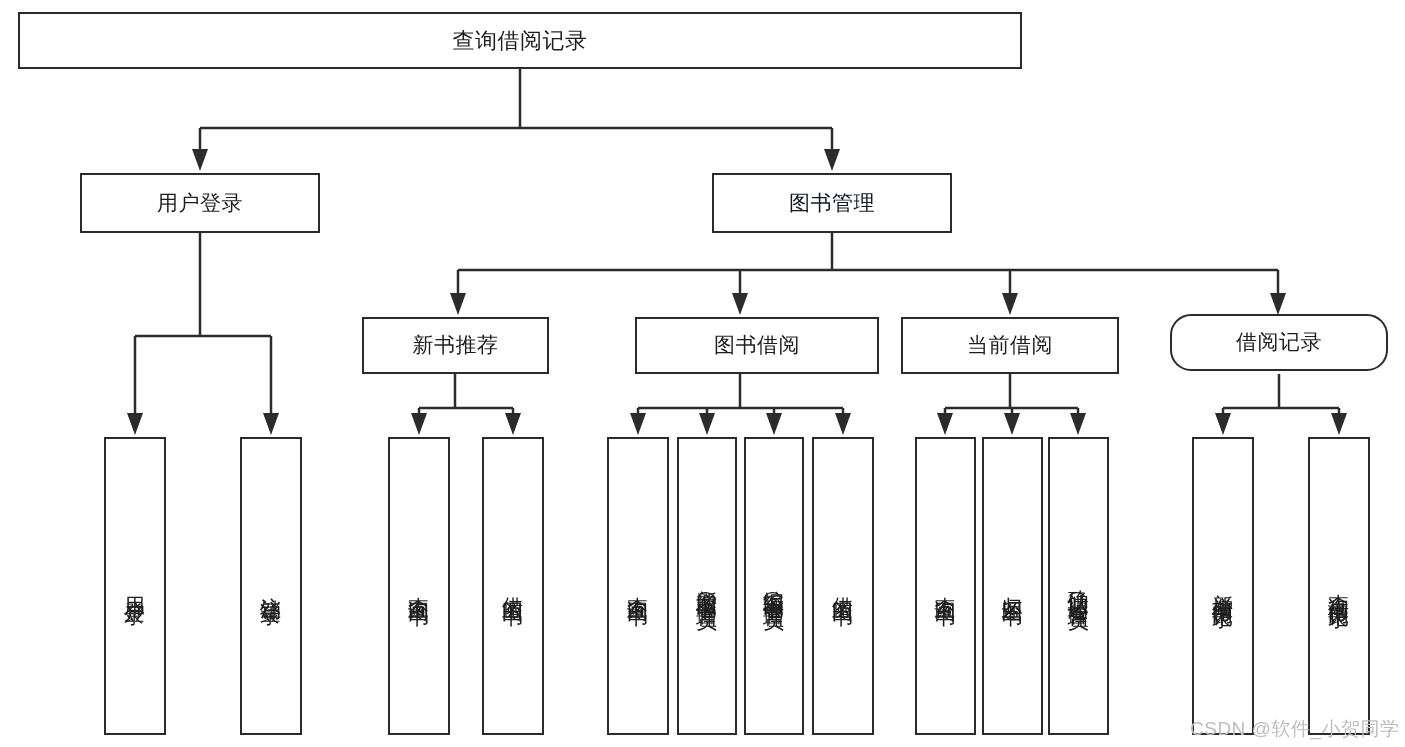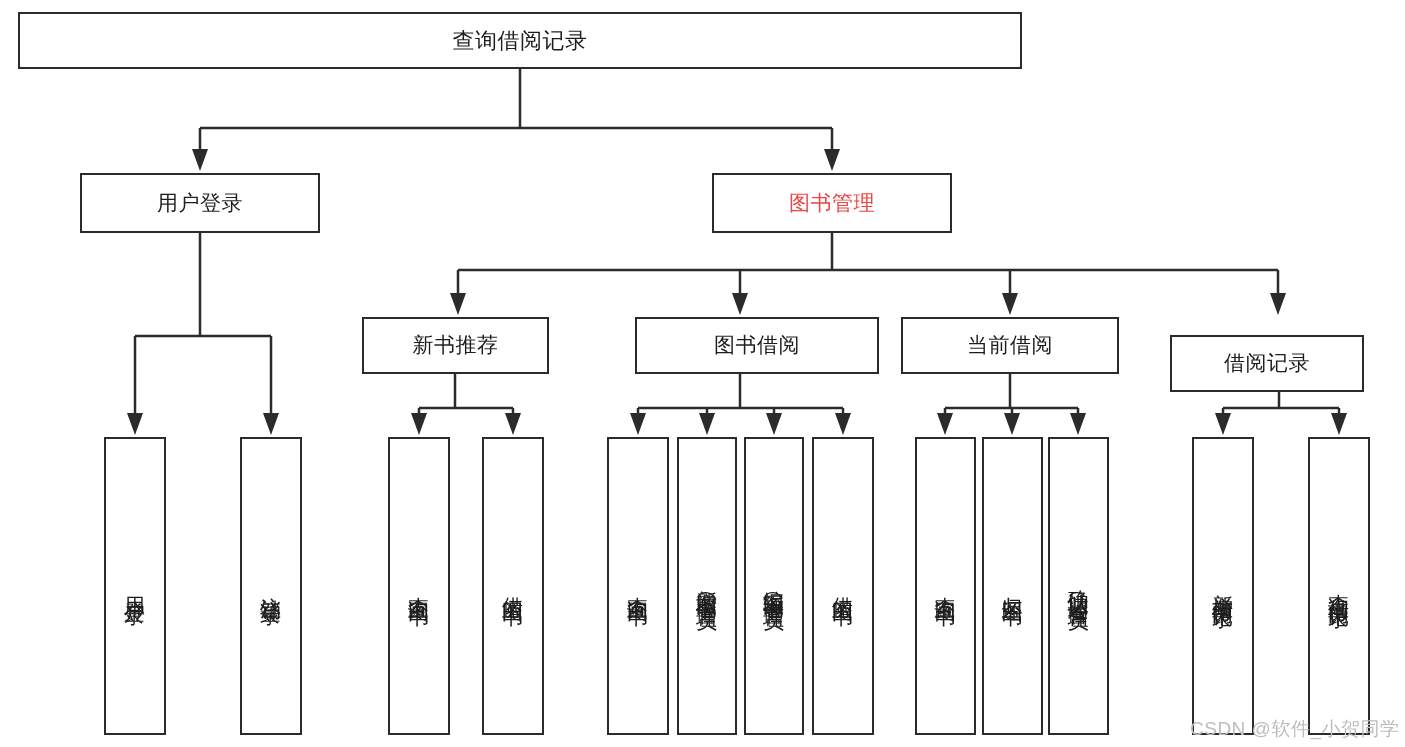--- a/index.html
+++ b/index.html
@@ -131,32 +131,32 @@
       </g>
   </svg>
   <div id="node-layer">
       <div class="node-box horizontal root" style="left: 18px; top: 12px; width: 1004px; height: 57px; border-color: rgb(43, 43, 43); background: rgb(255, 255, 255);">
         <span class="node-label" style="color: rgb(29, 29, 29);">查询借阅记录</span>
       </div>
       <div class="node-box horizontal" style="left: 80px; top: 173px; width: 240px; height: 60px; border-color: rgb(43, 43, 43); background: rgb(255, 255, 255);">
         <span class="node-label" style="color: rgb(29, 29, 29);">用户登录</span>
       </div>
       <div class="node-box horizontal" style="left: 712px; top: 173px; width: 240px; height: 60px; border-color: rgb(43, 43, 43); background: rgb(255, 255, 255);">
-        <span class="node-label" style="color: #ef4444;">图书管理</span>
+        <span class="node-label" style="color: #0f172a;">图书管理</span>
       </div>
       <div class="node-box horizontal" style="left: 362px; top: 317px; width: 187px; height: 57px; border-color: rgb(43, 43, 43); background: rgb(255, 255, 255);">
         <span class="node-label" style="color: rgb(29, 29, 29);">新书推荐</span>
       </div>
       <div class="node-box horizontal" style="left: 635px; top: 317px; width: 244px; height: 57px; border-color: rgb(43, 43, 43); background: rgb(255, 255, 255);">
         <span class="node-label" style="color: rgb(29, 29, 29);">图书借阅</span>
       </div>
       <div class="node-box horizontal" style="left: 901px; top: 317px; width: 218px; height: 57px; border-color: rgb(43, 43, 43); background: rgb(255, 255, 255); justify-content: center;">
         <span class="node-label" style="color: rgb(29, 29, 29);">当前借阅</span>
       </div>
-      <div class="node-box horizontal" style="left: 1170px; top: 335px; width: 194px; height: 57px; border-color: rgb(43, 43, 43); background: rgb(255, 255, 255);">
+      <div class="node-box horizontal" style="left: 1170px; top: 314px; width: 218px; height: 57px; border-color: rgb(43, 43, 43); background: rgb(255, 255, 255); border-radius: 21px;">
         <span class="node-label" style="color: rgb(29, 29, 29);">借阅记录</span>
       </div>
       <div class="node-box vertical" style="left: 104px; top: 437px; width: 62px; height: 298px; border-color: rgb(43, 43, 43); background: rgb(255, 255, 255);">
         <span class="node-label" style="color: rgb(29, 29, 29);">用户登录</span>
       </div>
       <div class="node-box vertical" style="left: 240px; top: 437px; width: 62px; height: 298px; border-color: rgb(43, 43, 43); background: rgb(255, 255, 255);">
         <span class="node-label" style="color: rgb(29, 29, 29);">注销登录</span>
       </div>
       <div class="node-box vertical" style="left: 388px; top: 437px; width: 62px; height: 298px; border-color: rgb(43, 43, 43); background: rgb(255, 255, 255);">
         <span class="node-label" style="color: rgb(29, 29, 29);">查询图书</span>

